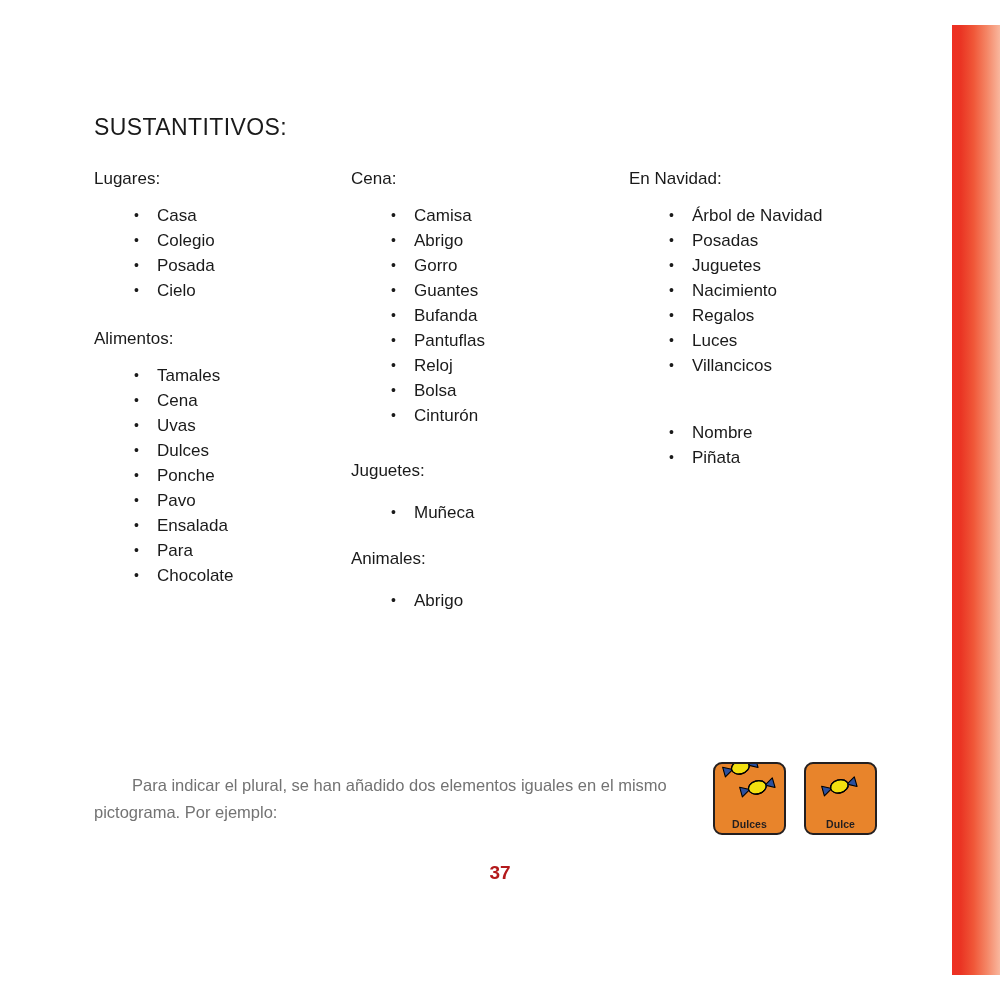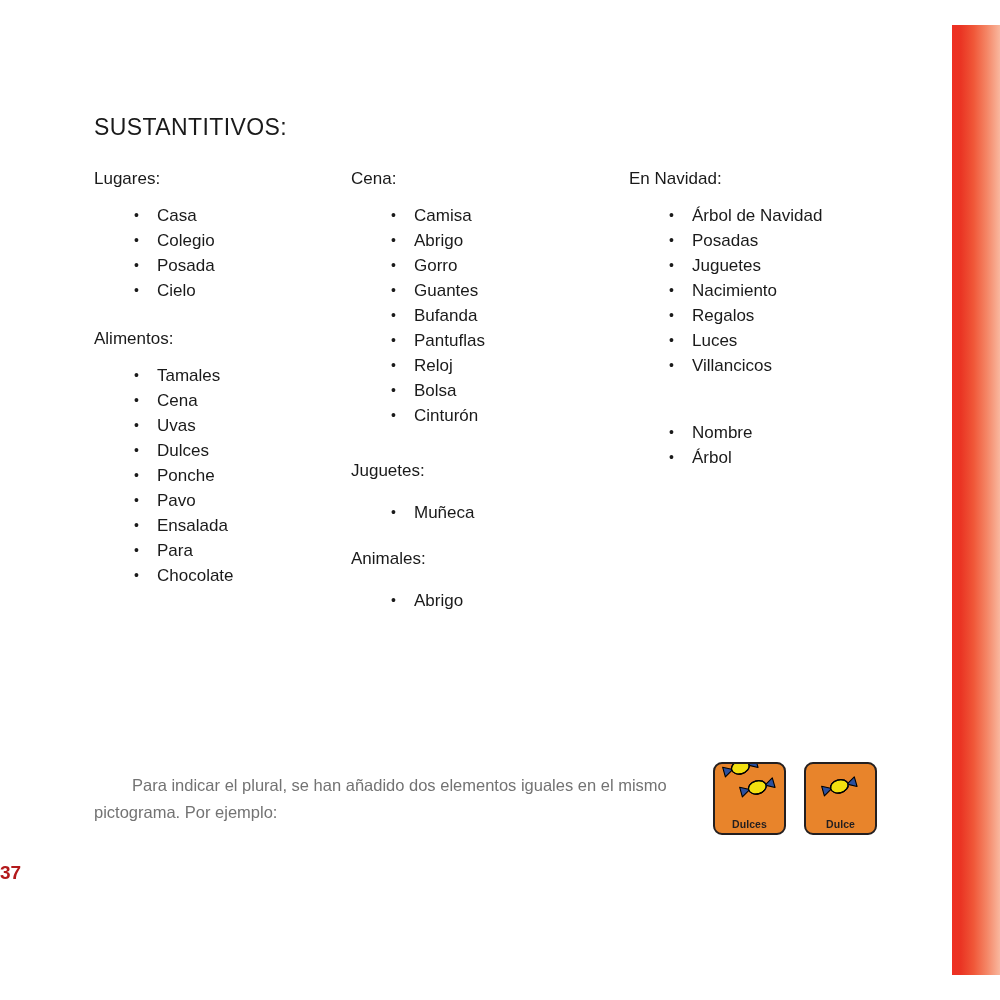--- a/index.html
+++ b/index.html
@@ -149,21 +149,21 @@
     color: #231f20;
     letter-spacing: 0.1px;
   }
 
   
   #page-number {
     position: absolute;
     left: 0;
     top: 862px;
     width: 1000px;
-    text-align: left;
+    text-align: center;
     font-size: 19px;
     font-weight: bold;
     color: #b3191b;
   }
 </style>
 </head>
 <body>
 
 <div id="page">
 
@@ -255,21 +255,21 @@
         <li><span class="bullet">•</span><span>Villancicos</span></li>
       </ul>
     </div>
 
     <div class="gap-between-groups" style="height:25px"></div>
 
     <div class="group">
       <div class="gap-after-heading" style="height:17px"></div>
       <ul class="item-list">
         <li><span class="bullet">•</span><span>Nombre</span></li>
-        <li><span class="bullet">•</span><span>Árbol</span></li>
+        <li><span class="bullet">•</span><span>Piñata</span></li>
       </ul>
     </div>
   </div>
 
   <div id="plural-note">Para indicar el plural, se han añadido dos elementos iguales en el mismo pictograma. Por ejemplo:</div>
 
   <div id="pictograms">
 
     <div class="picto-card">
       <svg class="picto-art" viewBox="0 0 69 52">

